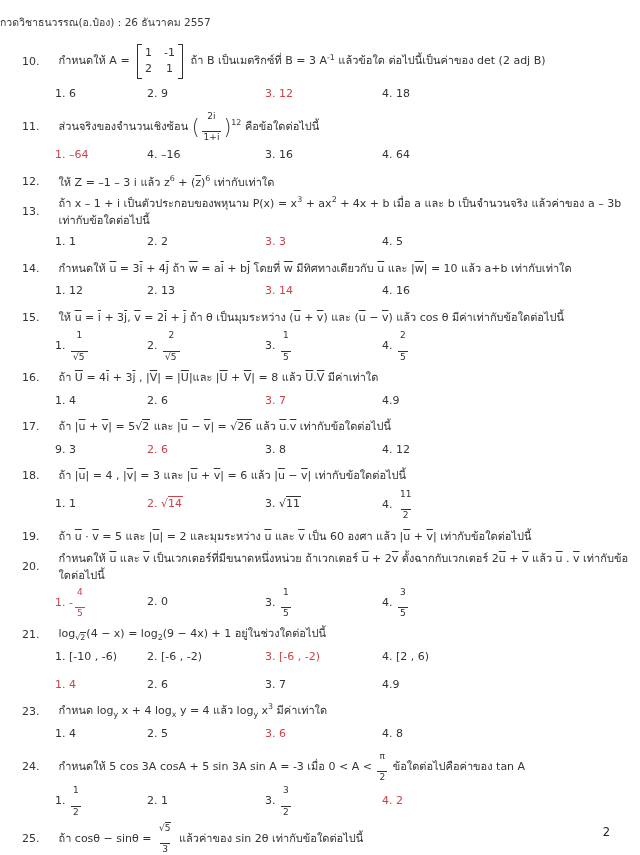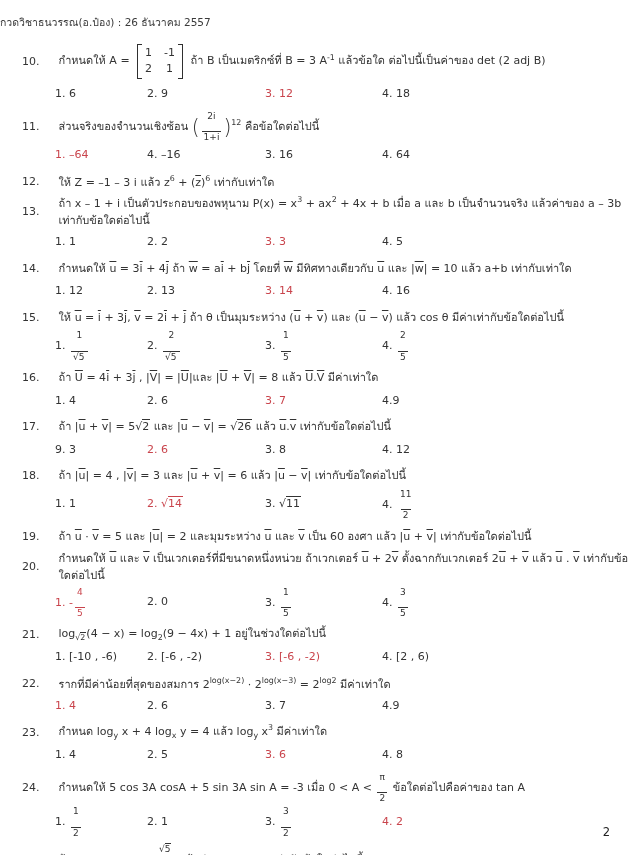--- a/index.html
+++ b/index.html
@@ -242,24 +242,20 @@
       <span class="q-text">log<sub><span class="sqrt">√<span class="sqb">2</span></span></sub>(4 − x) = log<sub>2</sub>(9 − 4x) + 1 อยู่ในช่วงใดต่อไปนี้</span>
     </div>
     <div class="choices">
           <span class="choice">1. [-10 , -6)</span>
           <span class="choice">2. [-6 , -2)</span>
           <span class="choice red">3. [-6 , -2)</span>
           <span class="choice">4. [2 , 6)</span>
         </div>
   </div>
       <div class="question">
-    <div class="q-line">
-      <span class="q-num">22.</span>
-      <span class="q-text">รากที่มีค่าน้อยที่สุดของสมการ 2<sup>log(x−2)</sup> · 2<sup>log(x−3)</sup> =  2<sup>log2</sup> มีค่าเท่าใด</span>
-    </div>
     <div class="choices">
           <span class="choice red">1. 4</span>
           <span class="choice">2. 6</span>
           <span class="choice">3. 7</span>
           <span class="choice">4.9</span>
         </div>
   </div>
       <div class="question">
     <div class="q-line">
       <span class="q-num">23.</span>

